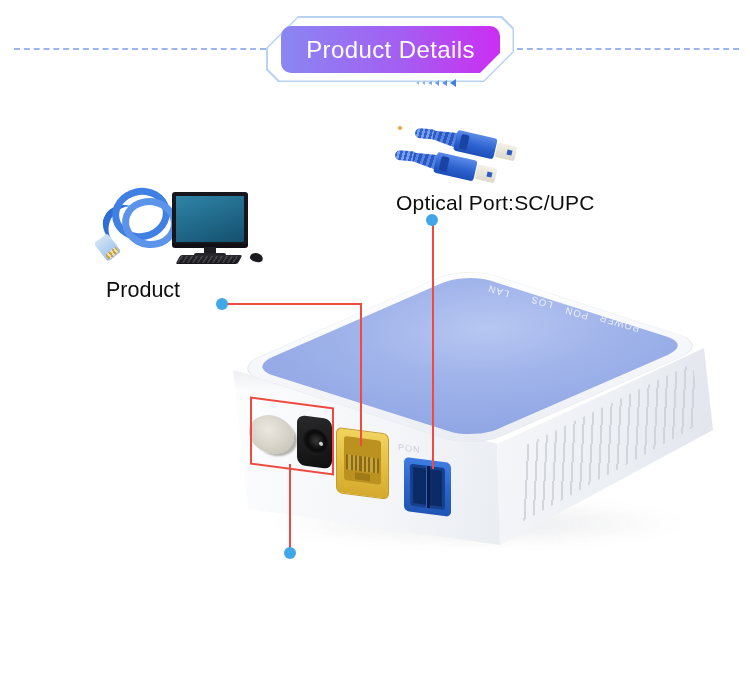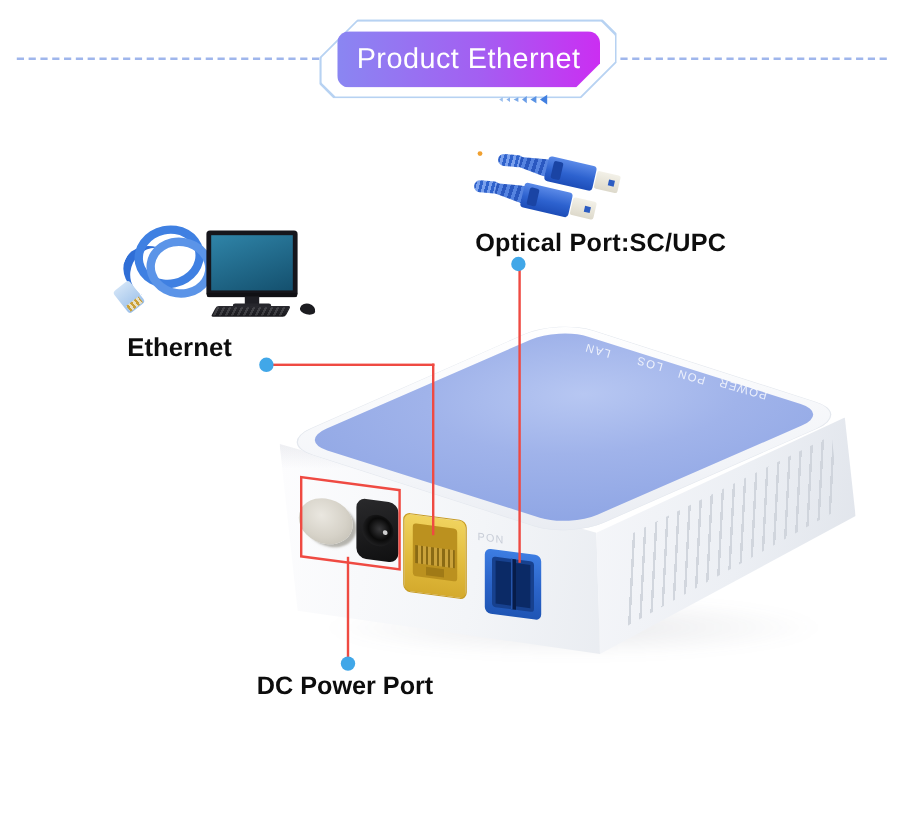--- a/index.html
+++ b/index.html
@@ -148,35 +148,35 @@
   .eth-v-line{left:360px;top:303px;width:2px;height:143px;}
   .opt-v-line{left:432px;top:221px;width:2px;height:248px;}
   .dc-v-line{left:289px;top:464px;width:2px;height:85px;}
   .dc-rect{position:absolute;left:4px;top:0;width:80px;height:64px;border:2px solid #ef4a42;z-index:35;}
   .dot{position:absolute;width:12px;height:12px;border-radius:50%;background:#41a7e8;z-index:40;}
   .dot-eth{left:216px;top:298px;}
   .dot-opt{left:426px;top:214px;}
   .dot-dc{left:284px;top:547px;}
 
   
-  .callout{position:absolute;color:#0d0d0d;z-index:45;font-weight:bold;}
+  .callout{position:absolute;color:#0d0d0d;z-index:45;}
   .optical-label{left:396px;top:191px;font-size:21px;letter-spacing:.2px;}
   .ethernet-label{left:106px;top:277px;font-size:21.5px;line-height:27px;}
   .dc-label{left:214px;top:560px;font-size:21px;}
 </style>
 </head>
 <body>
 
 <div class="stage">
 
   <div class="dash-line dash-left"></div>
   <div class="dash-line dash-right"></div>
   <div class="banner-frame"></div>
   <div class="banner-pill">
-    <span class="banner-title">Product Ethernet</span>
+    <span class="banner-title">Product Details</span>
   </div>
   <div class="arrows">
     <span class="tri"></span>
     <span class="tri"></span>
     <span class="tri"></span>
     <span class="tri"></span>
     <span class="tri"></span>
     <span class="tri"></span>
   </div>
 
@@ -249,17 +249,16 @@
   <span class="rline eth-h-line"></span>
   <span class="rline eth-v-line"></span>
   <span class="rline opt-v-line"></span>
   <span class="rline dc-v-line"></span>
   <span class="dot dot-eth"></span>
   <span class="dot dot-opt"></span>
   <span class="dot dot-dc"></span>
 
   <div class="callout optical-label">Optical Port:SC/UPC</div>
   <div class="callout ethernet-label">
-    <div>Ethernet</div>
-  </div>
-  <div class="callout dc-label">DC Power Port</div>
+    <div>Product</div>
+  </div>
 
 </div>
 
 </body></html>

